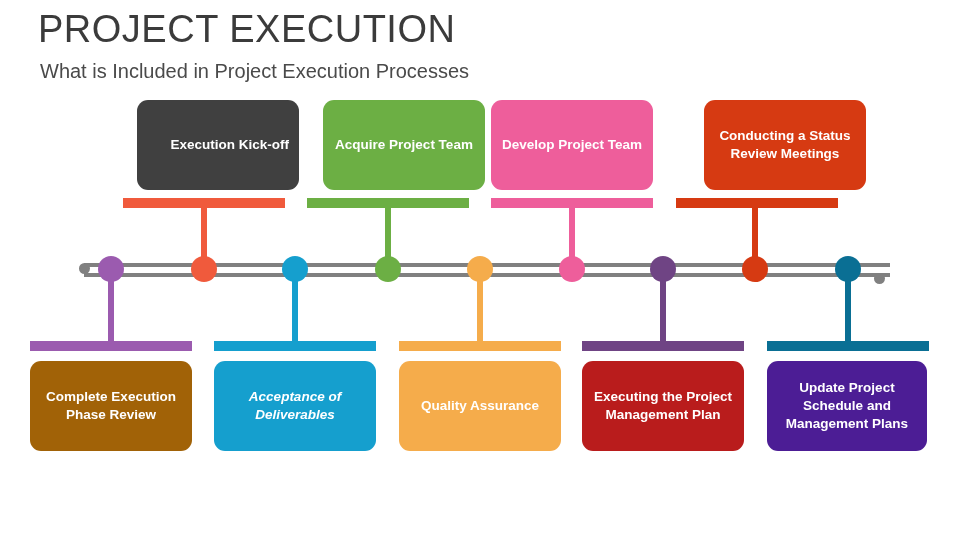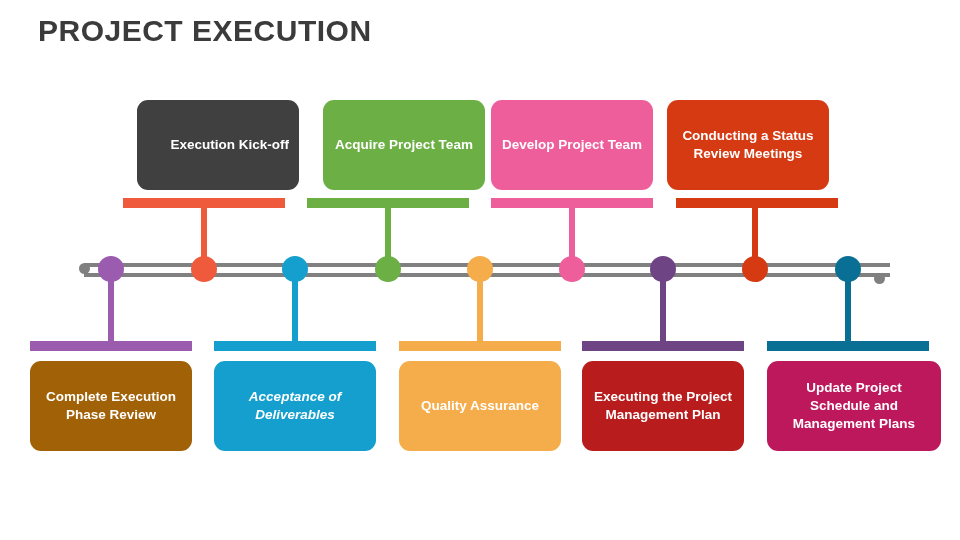--- a/index.html
+++ b/index.html
@@ -15,23 +15,23 @@
     width: 960px;
     height: 540px;
     background: #ffffff;
     overflow: hidden;
   }
 
   
   #title {
     position: absolute;
     left: 38px;
-    top: 14px;
-    font-size: 30px;
-    font-weight: bold;
+    top: 8px;
+    font-size: 38px;
+    font-weight: normal;
     letter-spacing: 0.5px;
     color: #3b3b3b;
     white-space: nowrap;
   }
   #subtitle {
     position: absolute;
     left: 40px;
     top: 60px;
     font-size: 20px;
     font-weight: normal;
@@ -97,40 +97,41 @@
   }
   .card-top    { height: 90px; }
   .card-bottom { height: 90px; }
 </style>
 </head>
 <body>
 
 <div id="slide">
 
   <div id="title">PROJECT EXECUTION</div>
+  <div id="subtitle">What is Included in Project Execution Processes</div>
 
   <div id="top-cards-layer">
       <div class="stem" style="left: 204px; top: 206px; height: 64px; background: rgb(240, 90, 60);"></div>
       <div class="bar" style="left: 123px; top: 198px; width: 162px; background: rgb(240, 90, 60);"></div>
       <div class="card card-top" style="left: 137px; top: 100px; width: 162px; background: #404040; justify-content: flex-end;">
         <span>Execution Kick-off</span>
       </div>
       <div class="stem" style="left: 388px; top: 206px; height: 64px; background: rgb(108, 175, 68);"></div>
       <div class="bar" style="left: 307px; top: 198px; width: 162px; background: rgb(108, 175, 68);"></div>
       <div class="card card-top" style="left: 307px; top: 100px; width: 162px; background: rgb(108, 175, 68); margin-left: 16px;">
         <span>Acquire Project Team</span>
       </div>
       <div class="stem" style="left: 572px; top: 206px; height: 64px; background: rgb(238, 94, 155);"></div>
       <div class="bar" style="left: 491px; top: 198px; width: 162px; background: rgb(238, 94, 155);"></div>
       <div class="card card-top" style="left: 491px; top: 100px; width: 162px; background: rgb(238, 94, 155);">
         <span>Develop Project Team</span>
       </div>
       <div class="stem" style="left: 755px; top: 206px; height: 64px; background: rgb(214, 58, 18);"></div>
       <div class="bar" style="left: 676px; top: 198px; width: 162px; background: rgb(214, 58, 18);"></div>
-      <div class="card card-top" style="left: 667px; top: 100px; width: 162px; background: rgb(214, 58, 18);">
+      <div class="card card-top" style="left: 704px; top: 100px; width: 162px; background: rgb(214, 58, 18);">
         <span>Conducting a Status Review Meetings</span>
       </div>
     </div>
 
   <div id="rail-top" class="rail" style="left: 84px; width: 806px; background: rgb(128, 128, 128);"></div>
   <div id="rail-bot" class="rail" style="left: 84px; width: 806px; background: rgb(128, 128, 128);"></div>
   <div id="endcap-left" class="endcap" style="left: 79px; top: 263px; background: rgb(128, 128, 128);"></div>
   <div id="endcap-right" class="endcap" style="left: 874px; top: 273px; background: rgb(128, 128, 128);"></div>
 
   <div id="dots-layer">
@@ -161,18 +162,18 @@
       <div class="card card-bottom" style="left: 399px; top: 361px; width: 162px; background: rgb(245, 172, 75);">
         <span>Quality Assurance</span>
       </div>
       <div class="stem" style="left: 663px; top: 269px; height: 78px; background: rgb(111, 68, 132);"></div>
       <div class="bar" style="left: 582px; top: 341px; width: 162px; background: rgb(111, 68, 132);"></div>
       <div class="card card-bottom" style="left: 582px; top: 361px; width: 162px; background: #b91c1c;">
         <span>Executing the Project Management Plan</span>
       </div>
       <div class="stem" style="left: 848px; top: 269px; height: 78px; background: rgb(10, 111, 148);"></div>
       <div class="bar" style="left: 767px; top: 341px; width: 162px; background: rgb(10, 111, 148);"></div>
-      <div class="card card-bottom" style="left: 767px; top: 361px; width: 174px; background: #be185d;">
+      <div class="card card-bottom" style="left: 767px; top: 361px; width: 160px; background: #4c1d95;">
         <span>Update Project Schedule and Management Plans</span>
       </div>
     </div>
 
 </div>
 
 </body></html>

